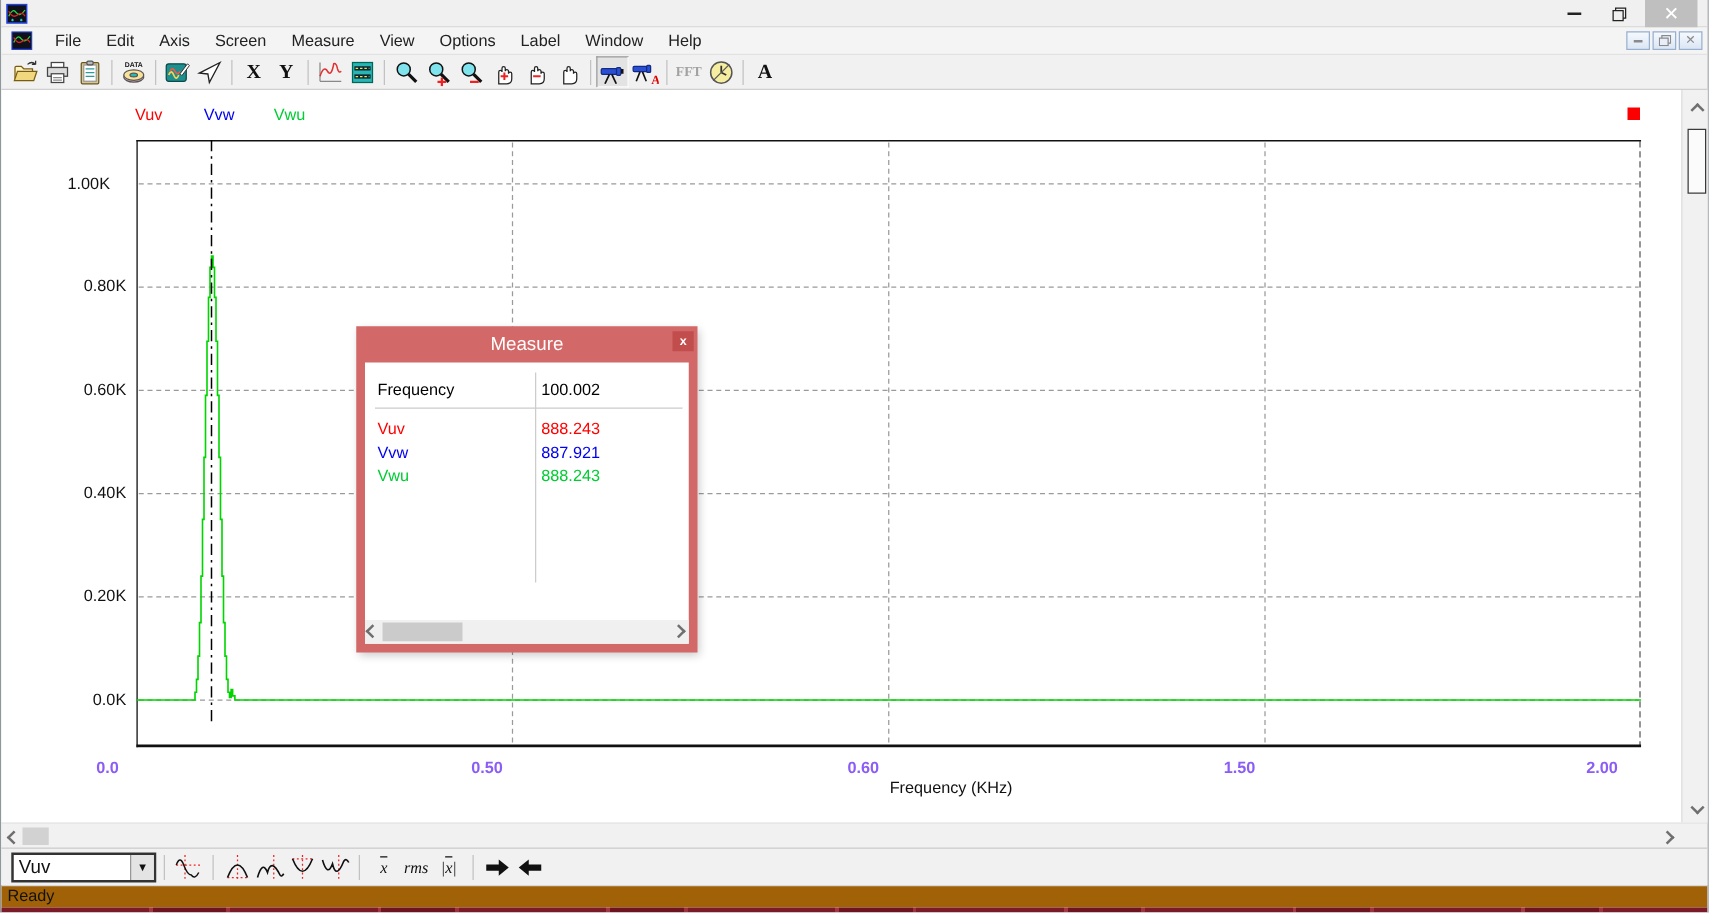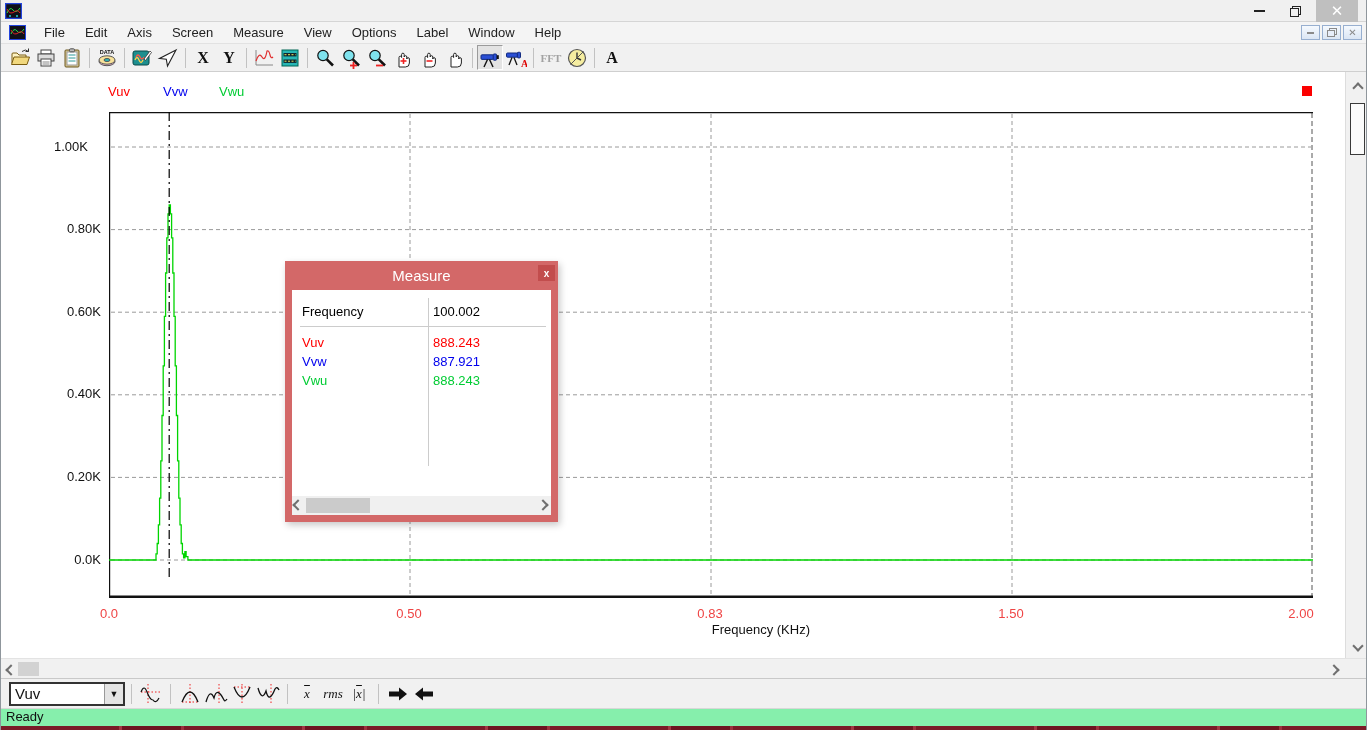--- a/index.html
+++ b/index.html
@@ -30,21 +30,21 @@
            border-bottom:1px solid #cfcfcf;box-sizing:border-box;display:flex;align-items:center;padding-left:6px;}
   .tb{width:26px;height:25px;display:flex;align-items:center;justify-content:center;flex:0 0 auto;}
   .tb.pressed{background:#e3e3e3;border:1px solid;border-color:#9b9b9b #fdfdfd #fdfdfd #9b9b9b;box-sizing:border-box;}
   .tsep{width:1px;height:20px;background:#c2c2c2;margin:0 4px;flex:0 0 auto;}
   .glyph-serif{font-family:"Liberation Serif","DejaVu Serif",serif;font-weight:bold;font-size:16px;color:#111;}
   .fft-label{font-family:"Liberation Serif","DejaVu Serif",serif;font-weight:bold;font-size:11px;color:#a2a2a2;}
   
   .workspace{position:absolute;left:0;top:72px;width:100%;height:586px;background:#fff;}
   .plotbox{position:absolute;left:108px;top:40px;width:1204px;height:486px;}
   .ylab{position:absolute;width:62px;text-align:right;font-size:13px;color:#111;}
-  .xlab{position:absolute;width:64px;text-align:center;font-size:13px;color:#ef4444;}
+  .xlab{position:absolute;width:64px;font-size:13px;color:#8b5cf6;font-weight:bold;}
   .xaxis-title{position:absolute;left:609px;top:550px;width:200px;text-align:right;font-size:13px;color:#111;}
   .legend{position:absolute;top:12px;font-size:13px;}
   .red-marker{position:absolute;left:1301px;top:14px;width:10px;height:10px;background:#fb0000;}
   
   .vscroll{position:absolute;left:1344px;top:0;width:23px;height:586px;background:#f1f1f1;border-left:1px solid #ddd;box-sizing:border-box;}
   .vthumb{position:absolute;left:4px;top:31px;width:15px;height:52px;background:#fbfbfb;border:1px solid #3a3a3a;box-sizing:border-box;}
   
   .chev{display:inline-block;width:6px;height:6px;border-right:2px solid #6f6f6f;border-bottom:2px solid #6f6f6f;}
   .chev.left{transform:rotate(135deg);}  .chev.right{transform:rotate(-45deg);}
   .chev.up{transform:rotate(-135deg);}   .chev.down{transform:rotate(45deg);}
@@ -64,21 +64,21 @@
   
   .hscroll{position:absolute;left:0;top:658px;width:100%;height:20px;background:#f1f1f1;border-top:1px solid #e3e3e3;box-sizing:border-box;}
   .hthumb{position:absolute;left:17px;top:3px;width:21px;height:14px;background:#d2d2d2;}
   .btoolbar{position:absolute;left:0;top:678px;width:100%;height:30px;background:#f1f1f1;
             border-top:1px solid #c9c9c9;box-sizing:border-box;display:flex;align-items:center;padding-left:8px;}
   .combo{width:116px;height:24px;border:2px solid #333;background:#fff;display:flex;align-items:center;box-sizing:border-box;}
   .combo .val{flex:1;font-size:15px;padding-left:4px;color:#111;}
   .combo .drop{width:18px;height:100%;background:#e4e4e4;border-left:1px solid #999;display:flex;align-items:center;justify-content:center;font-size:9px;color:#111;}
   .bt{width:26px;height:26px;display:flex;align-items:center;justify-content:center;flex:0 0 auto;}
   .stat{font-family:"Liberation Serif","DejaVu Serif",serif;font-style:italic;font-size:13px;color:#111;}
-  .statusbar{position:absolute;left:0;top:708px;width:100%;height:18px;background:#86efac;
+  .statusbar{position:absolute;left:0;top:708px;width:100%;height:18px;background:#a16207;
              border-top:1px solid #d8d8d8;box-sizing:border-box;font-size:13px;color:#111;padding-left:5px;}
   .taskstrip{position:absolute;left:0;top:726px;width:100%;height:4px;
              background:repeating-linear-gradient(90deg,#7a1b27 0 118px,#a23844 118px 121px,#6d1420 121px 180px,#9c323e 180px 183px);}
 </style>
 </head>
 <body>
 
 <div class="root">
 
   <div class="titlebar">
@@ -308,21 +308,21 @@
         <line x1="1203" y1="1" x2="1203" y2="485" stroke="#555" stroke-dasharray="5 3"></line>
         <line x1="0" y1="0.6" x2="1204" y2="0.6" stroke="#111" stroke-width="1.2"></line>
         <line x1="0.6" y1="0" x2="0.6" y2="486" stroke="#111" stroke-width="1.2"></line>
         <line x1="0" y1="484.8" x2="1204" y2="484.8" stroke="#111" stroke-width="2.4"></line>
         <path d="M0 448H44.5V448H47V441.8H48.2V431.5H49.4V412.9H50.6V386.1H51.8V348.9H53V303.5H54.2V253.9H55.4V204.3H56.6V161H57.8V125.9H59V101.9H60.2V92.8H61.4V101.9H62.6V125.9H63.8V161H65V204.3H66.2V253.9H67.4V303.5H68.6V348.9H69.8V386.1H71V412.9H72.2V431.5H73.4V441.8H74.6V445.9H75.9V439.7H77.1V444.7H78.9V448H1204V448" stroke="#00d500" fill="none" stroke-width="1.3"></path>
         <line x1="60.2" y1="0" x2="60.2" y2="466" stroke="#000" stroke-width="1.2" stroke-dasharray="9 4 2 4"></line>
       </svg>
 
     <div class="xlab" style="left:76px;top:534px">0.0</div>
     <div class="xlab" style="left:376px;top:534px">0.50</div>
-    <div class="xlab" style="left:677px;top:534px">0.83</div>
+    <div class="xlab" style="left:677px;top:534px">0.60</div>
     <div class="xlab" style="left:978px;top:534px">1.50</div>
     <div class="xlab" style="left:1268px;top:534px">2.00</div>
     <div class="xaxis-title">Frequency (KHz)</div>
 
     <div class="dialog">
       <div class="dlg-title">
         <span>Measure</span>
         <div class="dlg-close">x</div>
       </div>
       <div class="dlg-body">

